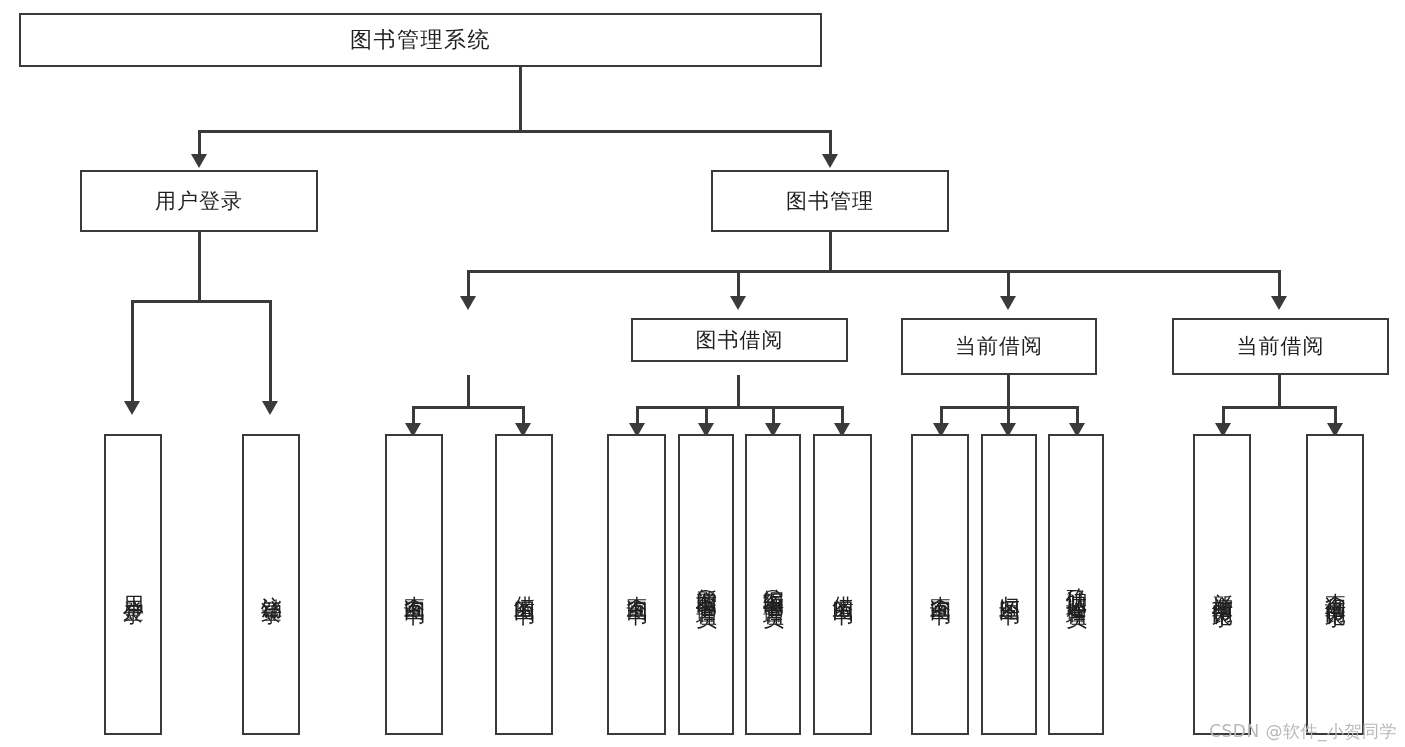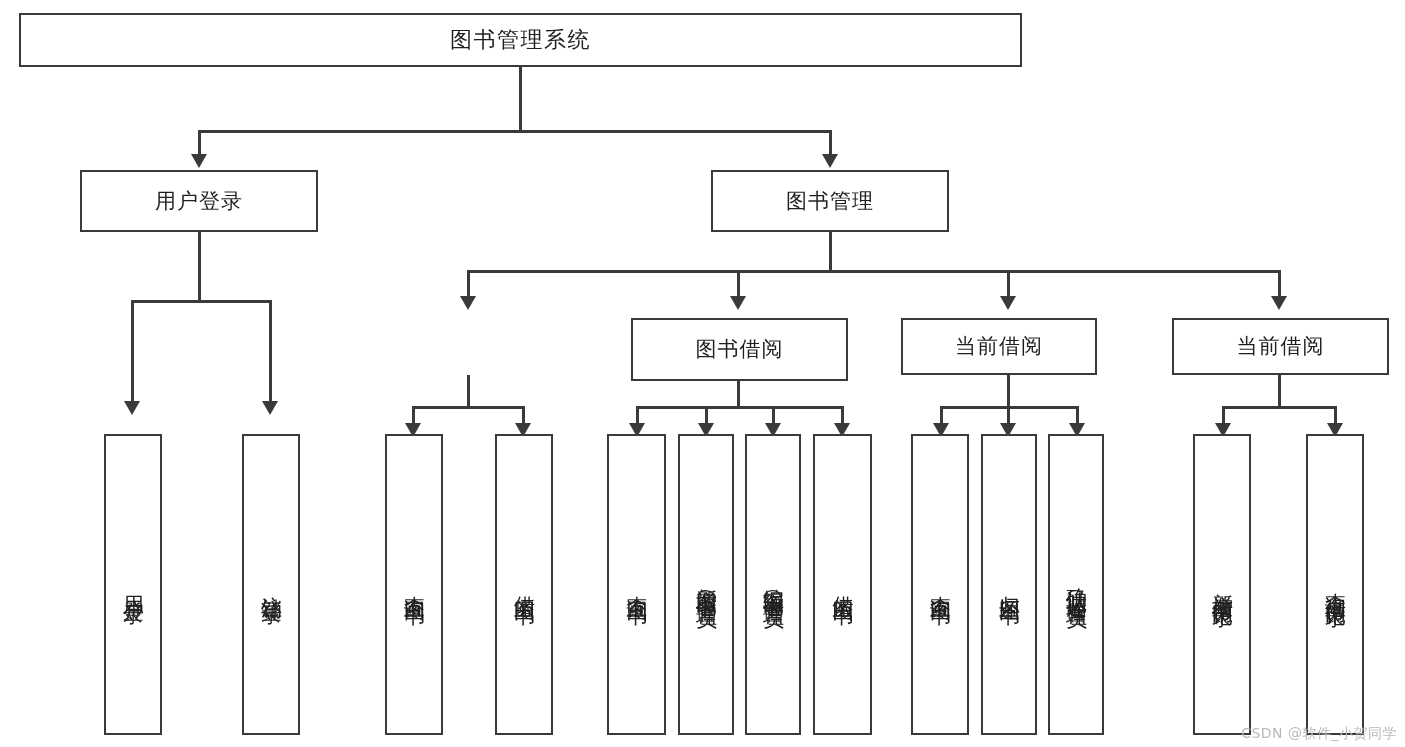--- a/index.html
+++ b/index.html
@@ -64,21 +64,21 @@
     width:0;height:0;
     border-left:8px solid transparent;
     border-right:8px solid transparent;
     border-top:14px solid #3a3a3a;
   }
   
   #watermark{
     position:absolute;
     right:8px;
     bottom:4px;
-    font-size:14px;
+    font-size:17px;
     color:#b9b9b9;
     letter-spacing:0.5px;
     white-space:nowrap;
     user-select:none;
   }
 </style>
 </head>
 <body>
 
 <div id="canvas">
@@ -137,32 +137,32 @@
   <div class="ln vln" style="left:1076px; top:406px; height:20px;"></div>
   <div class="arrow" style="left:1069px; top:423px;"></div>
 
   <div class="ln vln" style="left:1278px; top:375px; height:33px;"></div>
   <div class="ln hln" style="left:1222px; top:406px; width:114px;"></div>
   <div class="ln vln" style="left:1222px; top:406px; height:20px;"></div>
   <div class="arrow" style="left:1215px; top:423px;"></div>
   <div class="ln vln" style="left:1334px; top:406px; height:20px;"></div>
   <div class="arrow" style="left:1327px; top:423px;"></div>
 
-  <div class="node h root" style="left:19px; top:13px; width:1003px; height:54px;">
+  <div class="node h root" style="left:19px; top:13px; width:803px; height:54px;">
     <span class="lbl">图书管理系统</span>
   </div>
 
   <div class="node h" style="left:80px; top:170px; width:238px; height:62px;">
     <span class="lbl">用户登录</span>
   </div>
   <div class="node h" style="left:711px; top:170px; width:238px; height:62px;align-items:center;">
     <span class="lbl">图书管理</span>
   </div>
 
-  <div class="node h" style="left:631px; top:318px; width:217px; height:63px;">
+  <div class="node h" style="left:631px; top:318px; width:217px; height:44px;">
     <span class="lbl">图书借阅</span>
   </div>
   <div class="node h" style="left:901px; top:318px; width:196px; height:57px;">
     <span class="lbl">当前借阅</span>
   </div>
   <div class="node h" style="left:1172px; top:318px; width:217px; height:57px;">
     <span class="lbl">当前借阅</span>
   </div>
 
   <div class="node v" style="left:104px; top:434px; width:58px; height:301px;">

